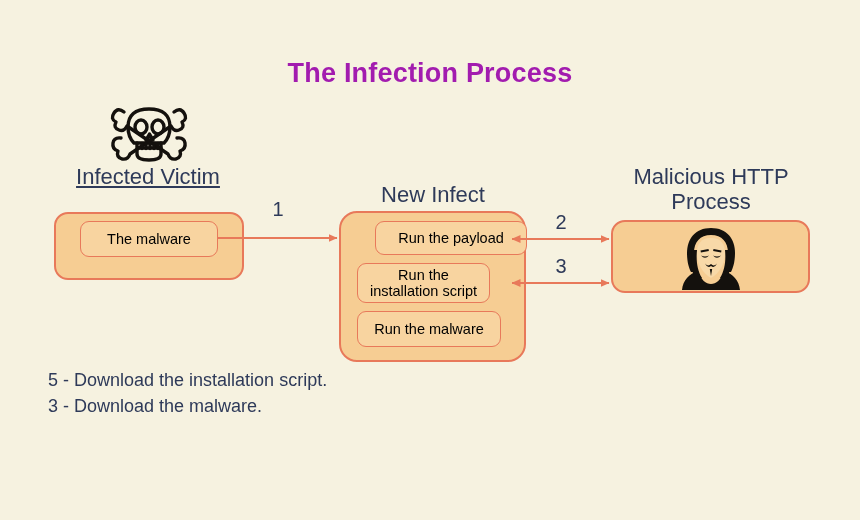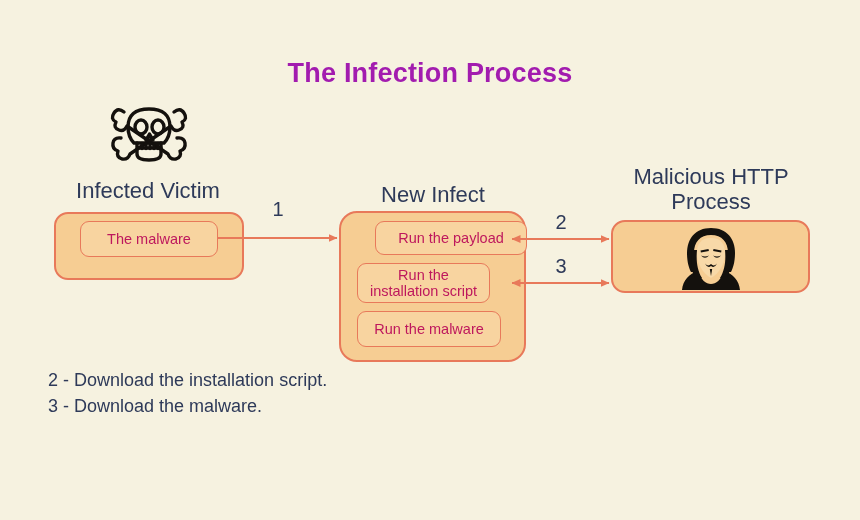--- a/index.html
+++ b/index.html
@@ -34,21 +34,21 @@
 
   
   .node-label {
     position: absolute;
     text-align: center;
     font-size: 22px;
     color: #2e3a59;
     line-height: 25px;
     white-space: pre-line;
   }
-  #label-infected  { left: 28px;  top: 178px; width: 240px; }
+  #label-infected  { left: 28px;  top: 164px; width: 240px; text-decoration: underline; }
   #label-newvictim { left: 338px; top: 182px; width: 190px; }
   #label-server    { left: 600px; top: 164px; width: 222px; }
 
   
   .outer-box {
     position: absolute;
     background: #f6cd93;
     border: 2px solid #e8795a;
     border-radius: 14px;
     box-sizing: border-box;
@@ -62,21 +62,21 @@
     position: absolute;
     background: #f8d4a0;
     border: 1.5px solid #e8795a;
     border-radius: 9px;
     box-sizing: border-box;
     display: flex;
     align-items: center;
     justify-content: center;
     text-align: center;
     font-size: 14.5px;
-    color: #be185d;
+    color: #000000;
     line-height: 16px;
     padding: 16px 6px;
   }
   #inner-malware    { left: 80px;  top: 221px; width: 138px; height: 36px; }
   #inner-payload    { left: 375px; top: 221px; width: 152px; height: 20px; }
   #inner-install    { left: 357px; top: 263px; width: 133px; height: 40px; }
   #inner-runmalware { left: 357px; top: 311px; width: 144px; height: 36px; }
 
   
   #arrows {
@@ -224,17 +224,17 @@
     <g>
       <line x1="512" y1="283" x2="609" y2="283" stroke="#e8795a" stroke-width="2.2" marker-start="url(#ah-l)" marker-end="url(#ah-r)"></line>
     </g>
   </svg>
 
   <div class="arrow-num" id="num-1">1</div>
   <div class="arrow-num" id="num-2">2</div>
   <div class="arrow-num" id="num-3">3</div>
 
   <div id="legend">
-    <div class="legend-line">2 - Download the installation script.</div>
+    <div class="legend-line">5 - Download the installation script.</div>
     <div class="legend-line">3 - Download the malware.</div>
   </div>
 
 </div>
 
 </body></html>

